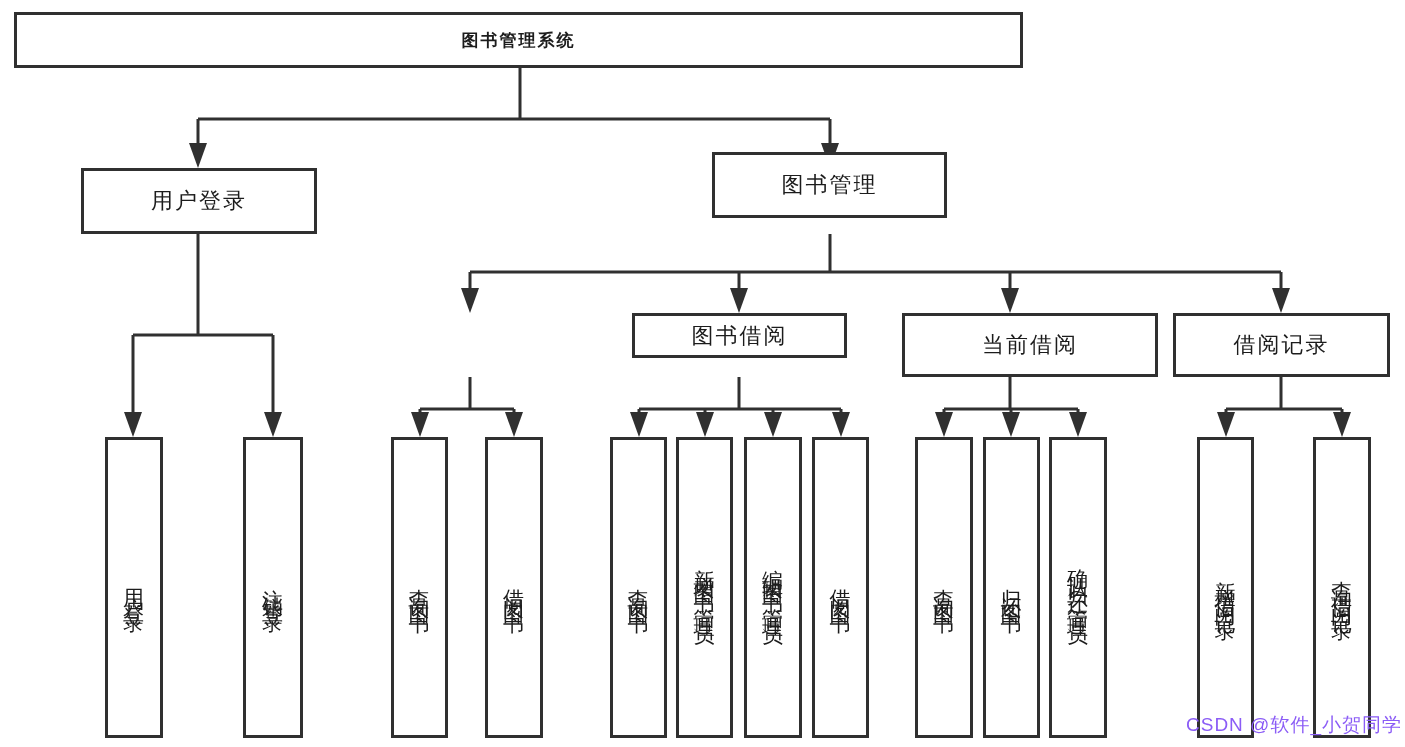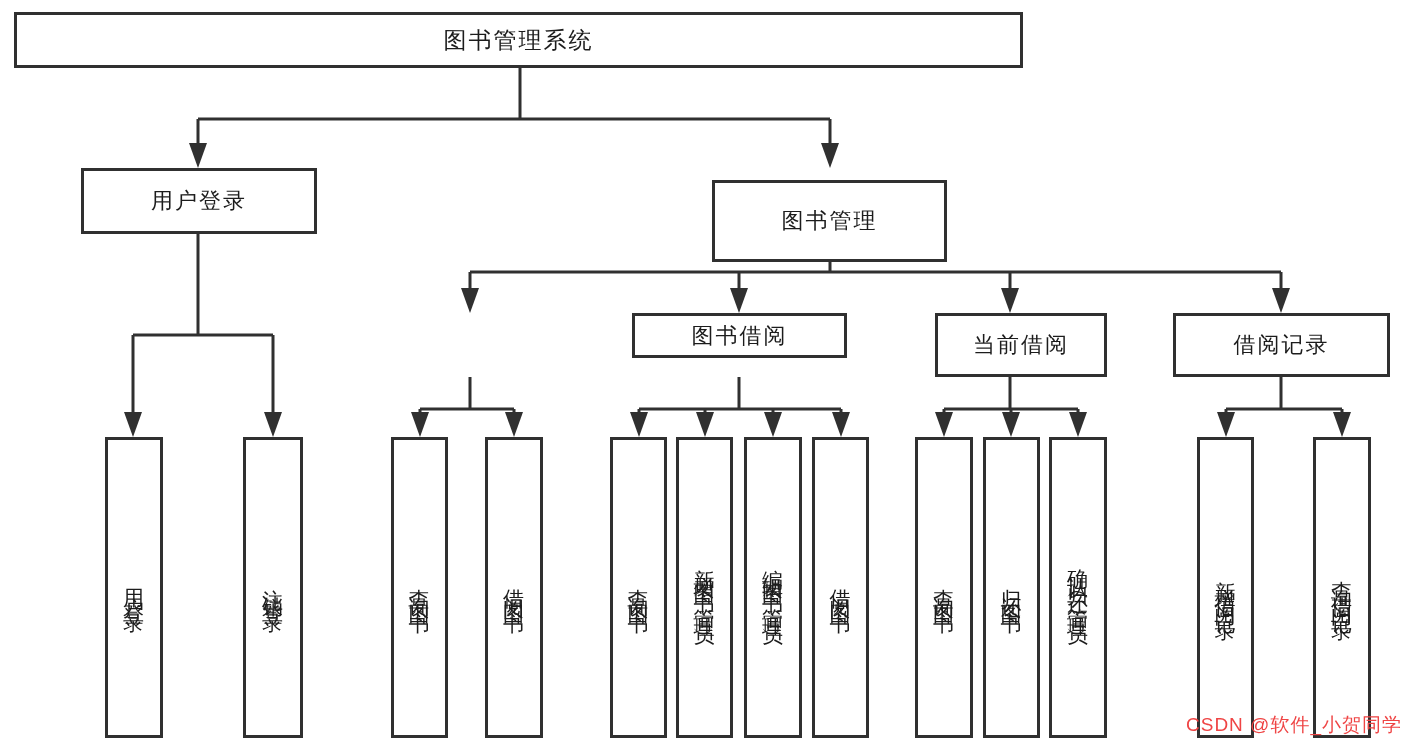--- a/index.html
+++ b/index.html
@@ -28,37 +28,38 @@
     background: #ffffff;
     display: flex;
     align-items: center;
     justify-content: center;
     font-size: 22px;
     letter-spacing: 2px;
     text-align: center;
     white-space: nowrap;
   }
   .node.root {
-    font-size: 23px;
+    font-size: 17px;
+    font-weight: bold;
   }
   .vnode {
     writing-mode: vertical-rl;
     text-orientation: mixed;
     font-size: 21px;
     letter-spacing: 8px;
     line-height: 1.1;
     white-space: normal;
   }
   .watermark {
     position: absolute;
     left: 1186px;
     top: 712px;
     font-size: 19px;
     letter-spacing: 1px;
-    color: #ef4444;
+    color: #8b5cf6;
     white-space: nowrap;
   }
 </style>
 </head>
 <body>
 
 <div class="stage">
 
   <svg class="wires" width="1405" height="747" viewBox="0 0 1405 747">
     <g stroke="#303030" stroke-width="3" fill="none">
@@ -96,24 +97,24 @@
       <polygon points="1002,412 1020,412 1011,437"></polygon>
       <polygon points="1069,412 1087,412 1078,437"></polygon>
       <polygon points="1217,412 1235,412 1226,437"></polygon>
       <polygon points="1333,412 1351,412 1342,437"></polygon>
     </g>
   </svg>
 
   <div class="node root" style="left:14px;top:12px;width:1009px;height:56px">图书管理系统</div>
 
   <div class="node" style="left:81px;top:168px;width:236px;height:66px">用户登录</div>
-  <div class="node" style="left:712px;top:180px;width:235px;height:82px">图书管理</div>
+  <div class="node" style="left:712px;top:152px;width:235px;height:66px">图书管理</div>
 
   <div class="node" style="left:632px;top:313px;width:215px;height:45px">图书借阅</div>
-  <div class="node" style="left:935px;top:313px;width:172px;height:64px">当前借阅</div>
+  <div class="node" style="left:902px;top:313px;width:256px;height:64px">当前借阅</div>
   <div class="node" style="left:1173px;top:313px;width:217px;height:64px">借阅记录</div>
 
   <div class="node vnode" style="left:105px;top:437px;width:58px;height:301px">用户登录</div>
   <div class="node vnode" style="left:243px;top:437px;width:60px;height:301px">注销登录</div>
 
   <div class="node vnode" style="left:391px;top:437px;width:57px;height:301px">查询图书</div>
   <div class="node vnode" style="left:485px;top:437px;width:58px;height:301px">借阅图书</div>
 
   <div class="node vnode" style="left:610px;top:437px;width:57px;height:301px">查询图书</div>
   <div class="node vnode" style="left:676px;top:437px;width:57px;height:301px">新增图书（管理员）</div>

